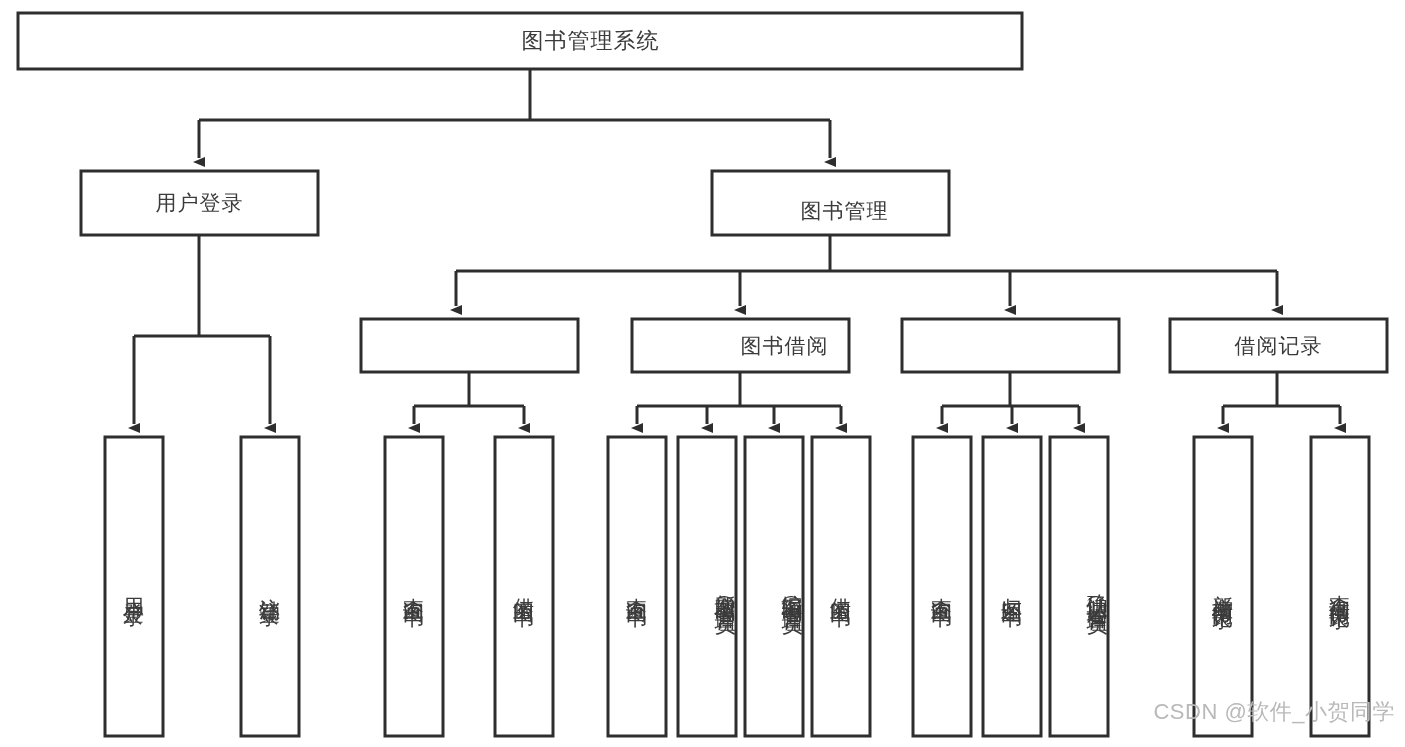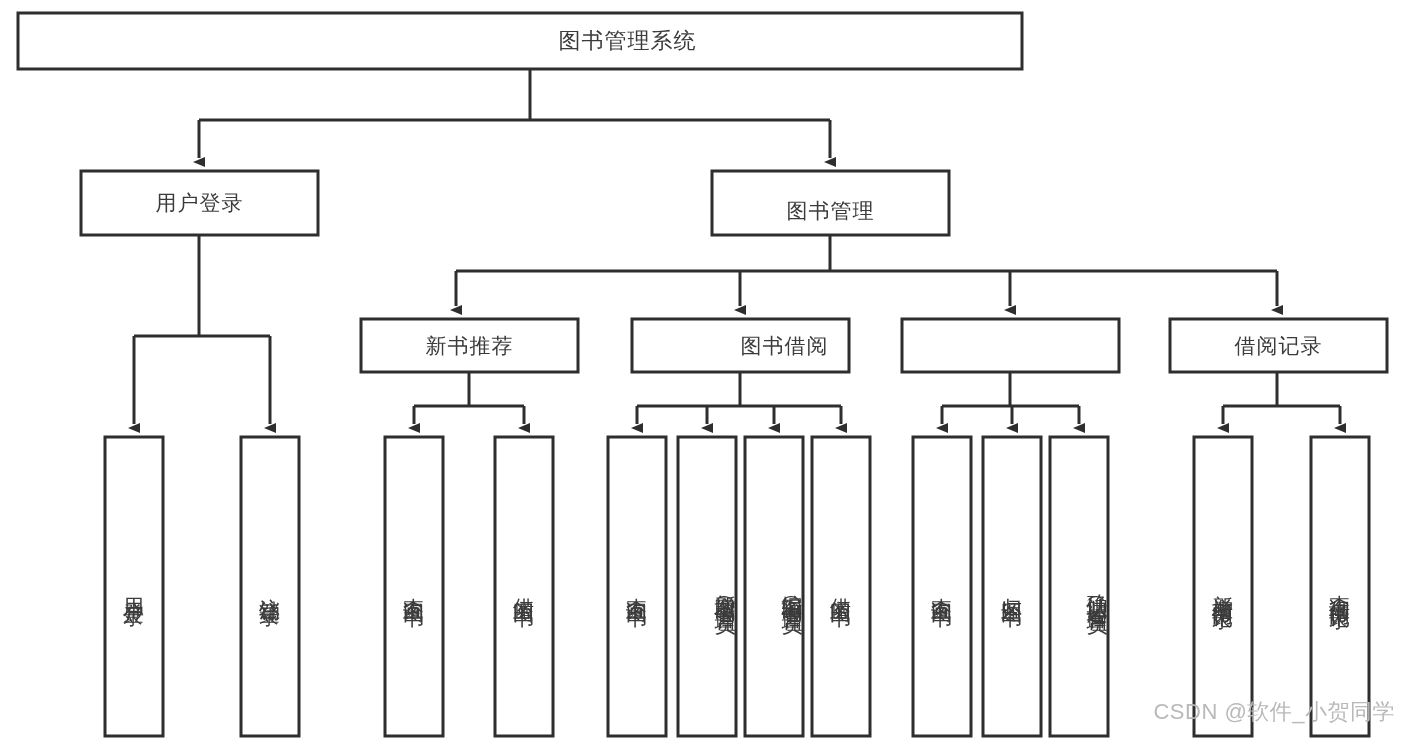--- a/index.html
+++ b/index.html
@@ -136,26 +136,25 @@
     <rect class="node-box" x="812" y="437" width="58" height="299"></rect>
 
     <rect class="node-box" x="913" y="437" width="58" height="299"></rect>
     <rect class="node-box" x="983" y="437" width="58" height="299"></rect>
     <rect class="node-box" x="1050" y="437" width="58" height="299"></rect>
 
     <rect class="node-box" x="1194" y="437" width="58" height="299"></rect>
     <rect class="node-box" x="1311" y="437" width="58" height="299"></rect>
   </svg>
 
-  <div class="label h root" style="left:18px;top:13px;width:1145px;height:56px;padding-left:37px;">图书管理系统</div>
+  <div class="label h root" style="left:18px;top:13px;width:1145px;height:56px;">图书管理系统</div>
 
   <div class="label h" style="left:81px;top:171px;width:237px;height:64px;">用户登录</div>
-  <div class="label h" style="left:712px;top:171px;width:237px;height:80px;">图书管理</div>
+  <div class="label h" style="left:712px;top:171px;width:237px;height:80px;padding-left:14px;">图书管理</div>
 
-  <div class="label h" style="left:361px;top:319px;width:217px;height:53px;">新书推荐</div>
   <div class="label h" style="left:632px;top:319px;width:217px;height:53px;margin-left:44px;">图书借阅</div>
   <div class="label h" style="left:1170px;top:319px;width:217px;height:53px;">借阅记录</div>
 
   <div class="label v mid" style="left:105px;top:437px;width:58px;height:299px;">用户登录</div>
   <div class="label v mid" style="left:241px;top:437px;width:58px;height:299px;">注销登录</div>
 
   <div class="label v mid" style="left:385px;top:437px;width:58px;height:299px;">查询图书</div>
   <div class="label v mid" style="left:495px;top:437px;width:58px;height:299px;">借阅图书</div>
 
   <div class="label v mid" style="left:608px;top:437px;width:58px;height:299px;">查询图书</div>

